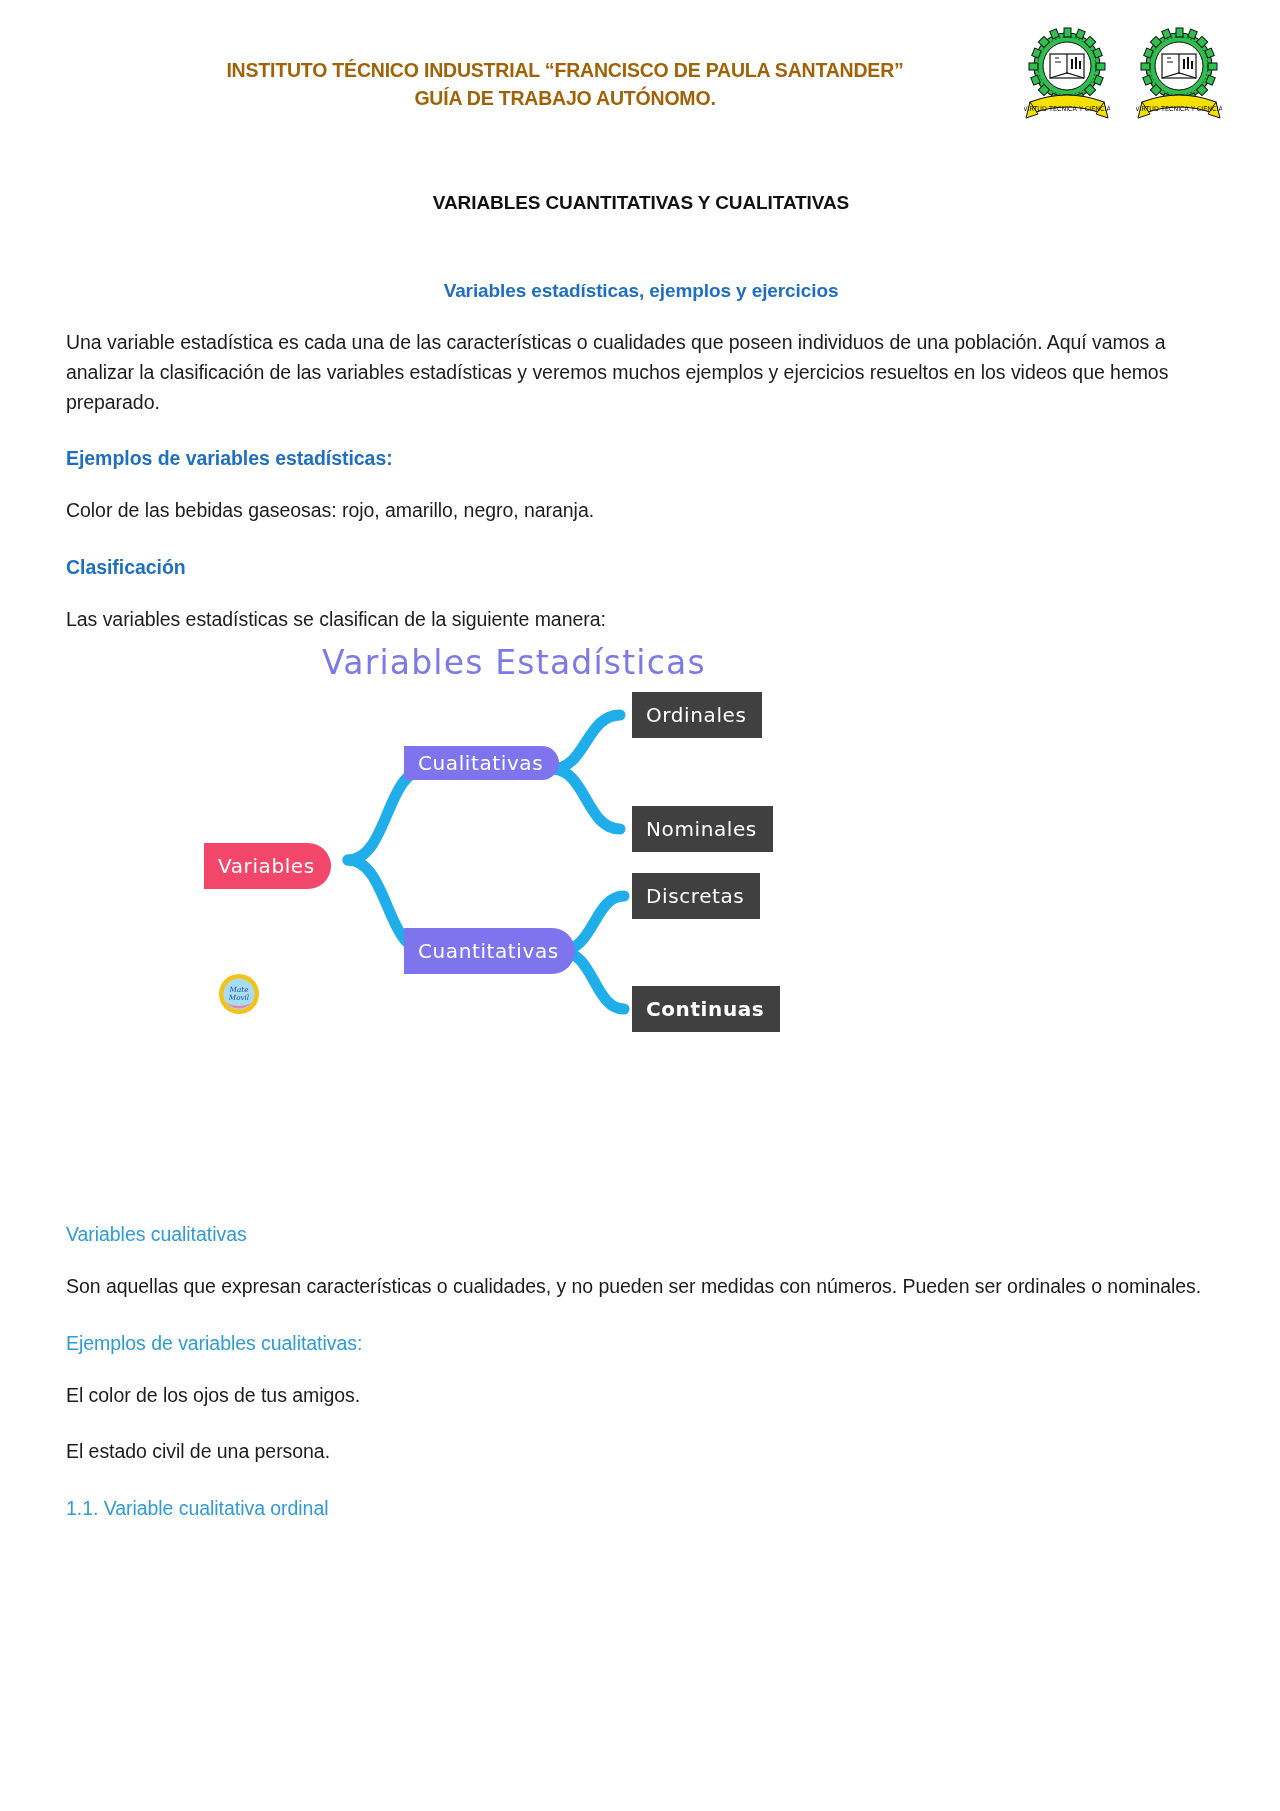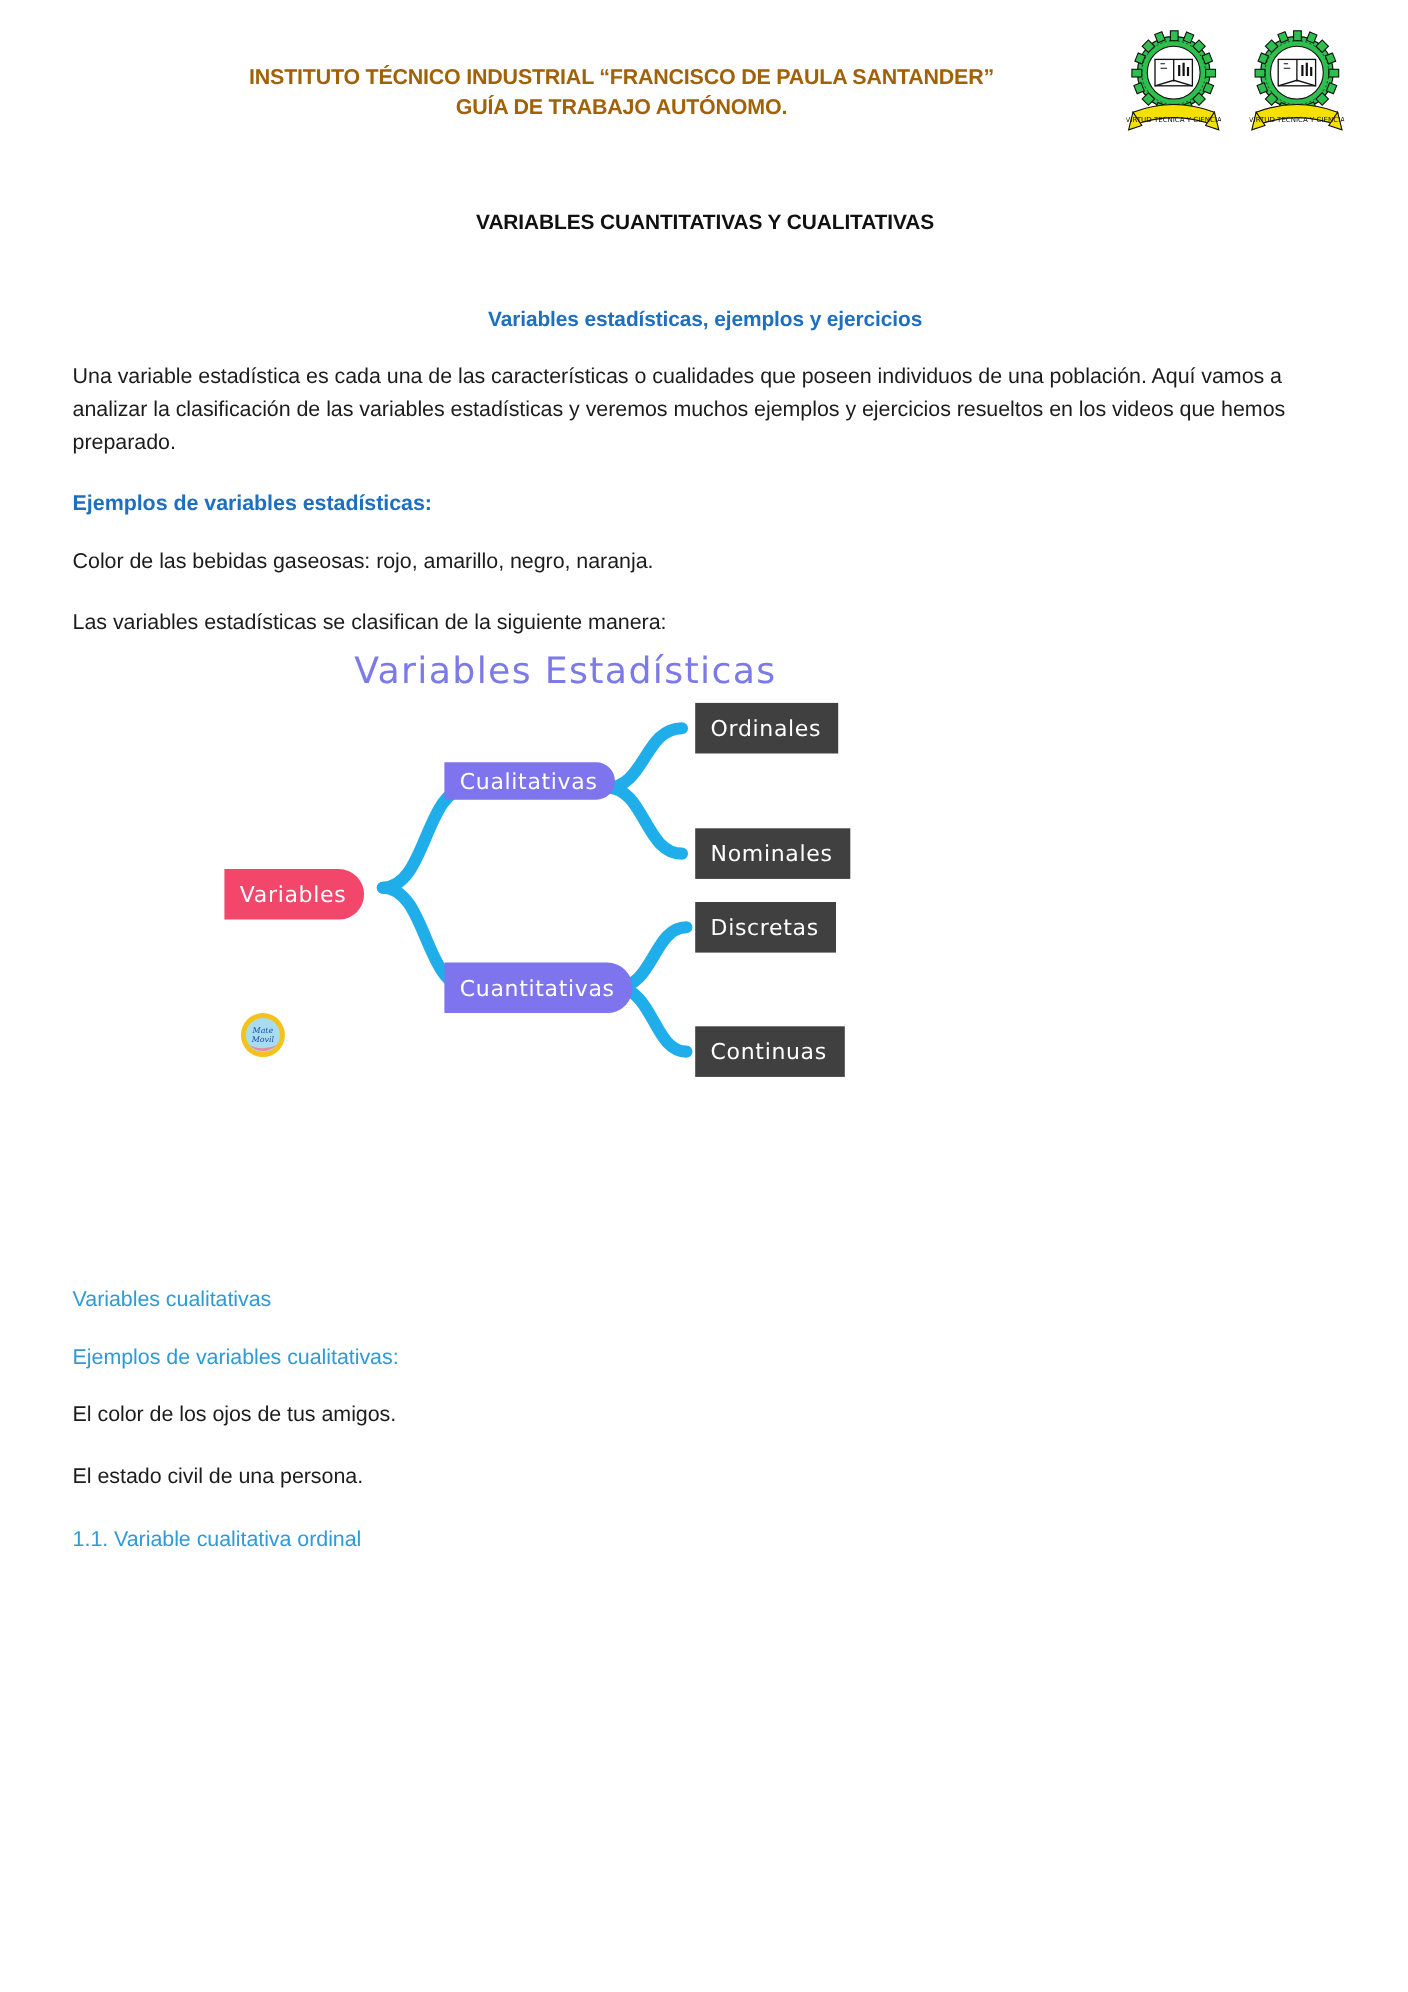--- a/index.html
+++ b/index.html
@@ -245,20 +245,21 @@
 
     <div class="sub-title">Variables estadísticas, ejemplos y ejercicios</div>
 
     <p class="body">Una variable estadística es cada una de las características o cualidades que poseen individuos de una población. Aquí vamos a analizar la clasificación de las variables estadísticas y veremos muchos ejemplos y ejercicios resueltos en los videos que hemos preparado.</p>
 
     <h3 class="blue-bold">Ejemplos de variables estadísticas:</h3>
 
     <p class="body">Color de las bebidas gaseosas: rojo, amarillo, negro, naranja.</p>
 
 
+    <h3 class="blue-bold">Clasificación</h3>
 
     <p class="body">Las variables estadísticas se clasifican de la siguiente manera:</p>
 
   </div>
 
   <div class="diagram">
 
     <div class="diagram-title">Variables Estadísticas</div>
 
     <svg width="720" height="400" viewBox="0 0 720 400">
@@ -295,21 +296,21 @@
     </div>
 
     <div class="node leaf" style="left:400px; top:163px; height:46px;">
       <span>Nominales</span>
     </div>
 
     <div class="node leaf" style="left:400px; top:230px; height:46px;">
       <span>Discretas</span>
     </div>
 
-    <div class="node leaf" style="left:400px; top:343px; height:46px;">
+    <div class="node leaf" style="left:400px; top:343px; height:46px;font-weight:bold;">
       <span>Continuas</span>
     </div>
 
     <div class="watermark">
       <svg viewBox="0 0 42 42" width="42" height="42">
         <circle cx="21" cy="21" r="20" fill="#F4C21A"></circle>
         <circle cx="21" cy="21" r="15.5" fill="#A8DCF0"></circle>
         <path d="M8 30 Q21 36 34 30 Q21 41 8 30 Z" fill="#F07A9A" opacity="0.85"></path>
         <text x="21" y="19" font-size="7.2" text-anchor="middle" fill="#1D4FA8" font-family="DejaVu Serif, serif" font-style="italic">Mate</text>
         <text x="21" y="27" font-size="7.2" text-anchor="middle" fill="#1D4FA8" font-family="DejaVu Serif, serif" font-style="italic">Movil</text>
@@ -317,20 +318,21 @@
     </div>
 
   </div>
 
   <div class="spacer-lg"></div>
 
   <div class="lower">
 
     <h3 class="blue-plain">Variables cualitativas</h3>
 
+    <p class="body">Son aquellas que expresan características o cualidades, y no pueden ser medidas con números. Pueden ser ordinales o nominales.</p>
 
     <h3 class="blue-plain">Ejemplos de variables cualitativas:</h3>
 
     <p class="body">El color de los ojos de tus amigos.</p>
 
     <p class="body">El estado civil de una persona.</p>
 
     <h3 class="blue-plain">1.1. Variable cualitativa ordinal</h3>
 
 

